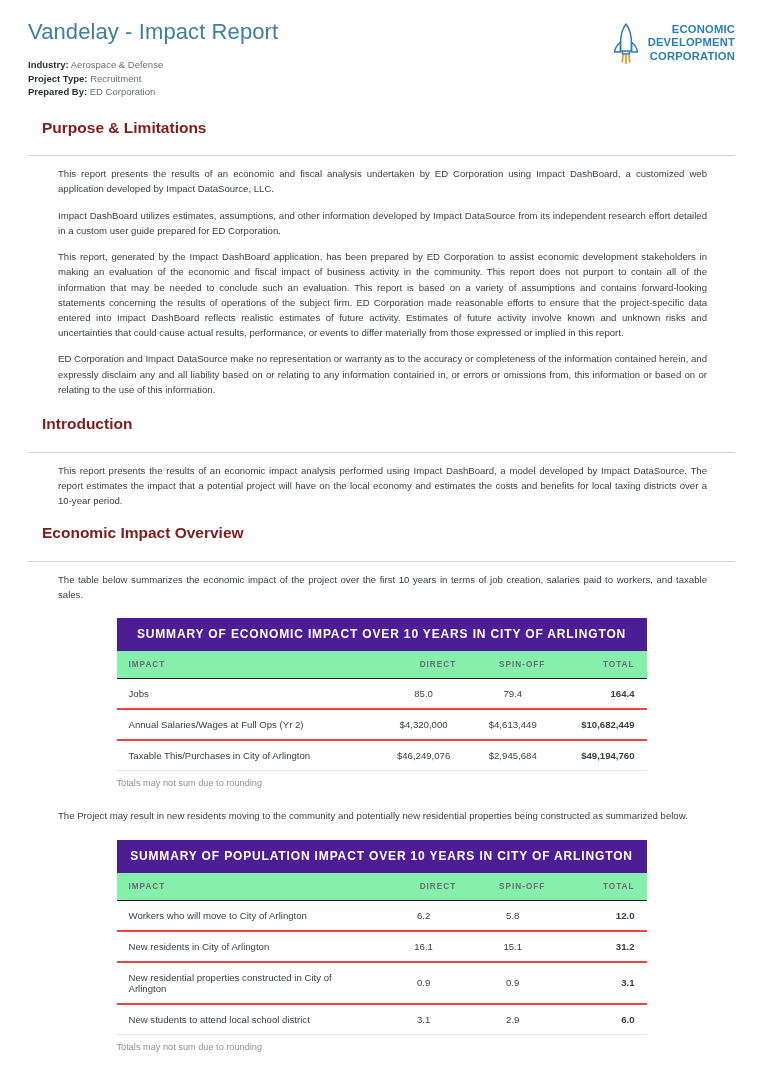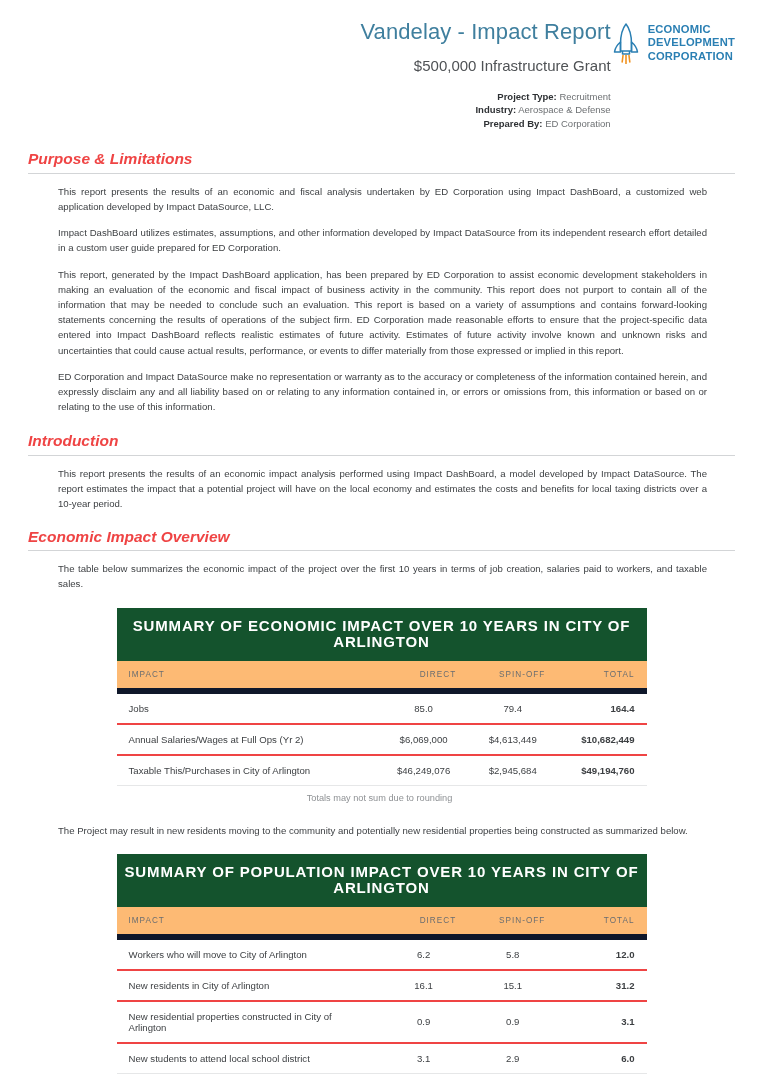--- a/index.html
+++ b/index.html
@@ -21,21 +21,21 @@
     padding: 18px 28px 10px 28px;
     position: relative;
   }
 
   
   .doc-header {
     display: flex;
     align-items: flex-start;
     justify-content: space-between;
   }
-  .header-left { flex: 1 1 auto; padding-top: 2px; text-align: right; }
+  .header-left { flex: 1 1 auto; padding-top: 2px; }
   .doc-title {
     font-size: 22px;
     font-weight: 400;
     color: #3f7f9e;
     letter-spacing: 0.1px;
     margin: 0 0 14px 0;
     line-height: 1.1;
   }
   .doc-subtitle {
     font-size: 15px;
@@ -62,31 +62,31 @@
     padding-top: 4px;
     flex: 0 0 auto;
   }
   .logo-mark { width: 30px; height: 42px; display: block; }
   .logo-words {
     color: #2a7fb3;
     font-size: 11.2px;
     font-weight: bold;
     line-height: 13.4px;
     letter-spacing: 0.2px;
+    text-align: right;
   }
 
   
   .section-heading {
     font-size: 15.5px;
     font-weight: bold;
-    color: #ef4444;
-    margin: 0;
+    color: #7f1d1d;
+    margin: 14px;
     padding: 0 0 4px 0;
     line-height: 1.2;
-    font-style: italic;
   }
   .section-rule {
     border: 0;
     border-top: 1px solid #d3d5d7;
     margin: 0 0 10px 0;
   }
   .sec-purpose { margin-top: 20px; }
   .sec-intro { margin-top: 18px; }
   .sec-overview { margin-top: 16px; }
 
@@ -107,37 +107,37 @@
     width: 530px;
     margin: 16px auto 0 auto;
   }
   table.impact-table {
     width: 100%;
     border-collapse: collapse;
     table-layout: fixed;
   }
   table.impact-table caption {
     caption-side: top;
-    background: #14532d;
+    background: #4c1d95;
     color: #ffffff;
-    font-size: 15px;
+    font-size: 12px;
     font-weight: bold;
     letter-spacing: 0.85px;
     text-align: center;
     padding: 10px 6px 10px 6px;
     line-height: 1.1;
   }
   table.impact-table th {
-    background: #fdba74;
+    background: #86efac;
     color: #6a6d70;
     font-size: 8.2px;
-    font-weight: normal;
+    font-weight: bold;
     letter-spacing: 1px;
     padding: 9px 12px 9px 12px;
-    border-bottom: 6px solid #0f172a;
+    border-bottom: 1px solid #0f172a;
     white-space: nowrap;
   }
   table.impact-table th.col-impact {
     text-align: left;
     width: 262px;
   }
   table.impact-table th.col-num {
     text-align: right;
     width: 89px;
   }
@@ -150,40 +150,39 @@
   }
   table.impact-table tbody tr:last-child td {
     border-bottom: 1px solid #e6e7e8;
   }
   td.cell-label { text-align: left; }
   td.cell-num { text-align: center; }
   td.cell-total { text-align: right; font-weight: bold; color: #2b2e31; }
   .table-note {
     font-size: 9.2px;
     color: #8e9194;
-    text-align: center;
+    text-align: left;
     padding: 7px 4px 0 0;
   }
 </style>
 </head>
 <body>
 
 <div class="page">
 
   <div class="doc-header">
     <div class="header-left">
       <h1 class="doc-title">Vandelay - Impact Report</h1>
-      <div class="doc-subtitle">$500,000 Infrastructure Grant</div>
+      <div class="meta-line">
+        <span class="meta-label">Industry:</span>
+        <span class="meta-value">Aerospace &amp; Defense</span>
+      </div>
       <div class="meta-line">
         <span class="meta-label">Project Type:</span>
         <span class="meta-value">Recruitment</span>
-      </div>
-      <div class="meta-line">
-        <span class="meta-label">Industry:</span>
-        <span class="meta-value">Aerospace &amp; Defense</span>
       </div>
       <div class="meta-line">
         <span class="meta-label">Prepared By:</span>
         <span class="meta-value">ED Corporation</span>
       </div>
     </div>
 
     <div class="logo-block">
       <svg class="logo-mark" viewBox="0 0 30 42" aria-hidden="true">
 
@@ -240,21 +239,21 @@
         </thead>
         <tbody>
           <tr>
             <td class="cell-label">Jobs</td>
             <td class="cell-num">85.0</td>
             <td class="cell-num">79.4</td>
             <td class="cell-total">164.4</td>
           </tr>
           <tr>
             <td class="cell-label">Annual Salaries/Wages at Full Ops (Yr 2)</td>
-            <td class="cell-num">$6,069,000</td>
+            <td class="cell-num">$4,320,000</td>
             <td class="cell-num">$4,613,449</td>
             <td class="cell-total">$10,682,449</td>
           </tr>
           <tr>
             <td class="cell-label">Taxable This/Purchases in City of Arlington</td>
             <td class="cell-num">$46,249,076</td>
             <td class="cell-num">$2,945,684</td>
             <td class="cell-total">$49,194,760</td>
           </tr>
         </tbody>

